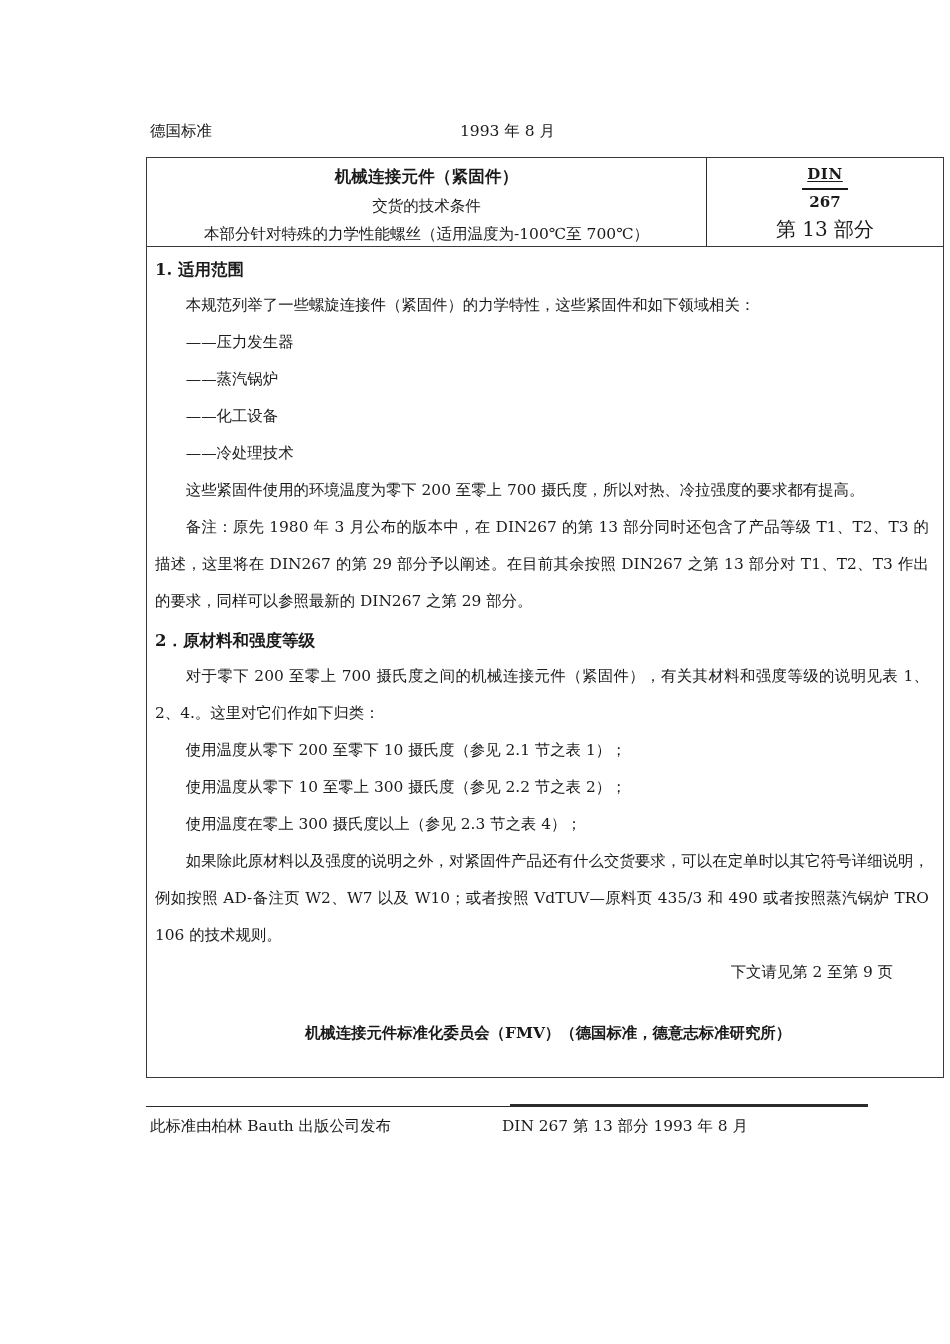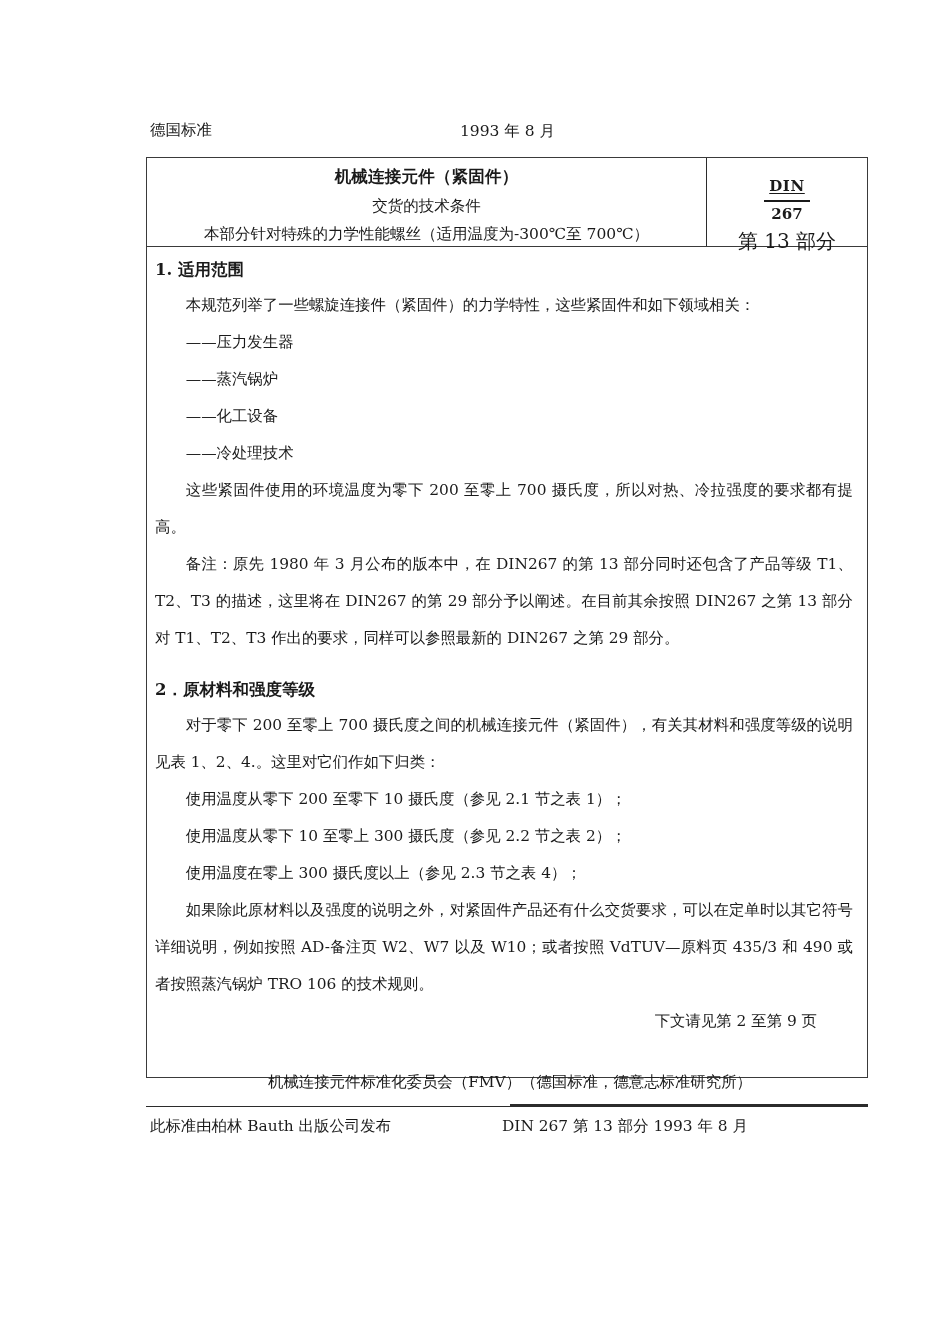--- a/index.html
+++ b/index.html
@@ -32,35 +32,34 @@
     width: 700px;
     height: 26px;
     font-size: 15.5px;
     line-height: 26px;
   }
   .running-head .rh-left {
     position: absolute;
     left: 0;
     top: 0;
     white-space: nowrap;
-    font-family: Liberation Mono, monospace;
   }
   .running-head .rh-center {
     position: absolute;
     left: 310px;
     top: 0;
     white-space: nowrap;
   }
 
   
   .frame {
     position: absolute;
     left: 146px;
     top: 157px;
-    width: 722px;      
+    width: 798px;      
     height: 921px;
     border: 1.4px solid #3a3a3a;
     box-sizing: border-box;
     background: #fff;
   }
 
   
   .frame-header {
     position: absolute;
     left: 0;
@@ -101,21 +100,21 @@
     font-size: 15.5px;
     line-height: 26px;
   }
   .title-scope {
     margin-top: 2px;
     font-size: 15.5px;
     line-height: 26px;
   }
 
   .din-word {
-    margin-top: 18px;
+    margin-top: 6px;
     font-size: 15px;
     font-weight: bold;
     letter-spacing: 0.6px;
     text-decoration: underline;
     text-underline-offset: 2px;
     line-height: 20px;
   }
   .din-rule {
     width: 46px;
     height: 2.2px;
@@ -145,21 +144,21 @@
   }
 
   .sec-heading {
     font-size: 16.5px;
     font-weight: bold;
     line-height: 34px;
     margin: 0;
     white-space: pre;
   }
   .sec-heading.sec2 {
-    margin-top: 16px;
+    margin-top: 4px;
   }
 
   .para {
     font-size: 15.4px;
     line-height: 37px;
     margin: 0;
     text-align: justify;
     text-justify: inter-ideograph;
     word-break: break-word;
   }
@@ -179,20 +178,21 @@
     margin: 0;
     text-align: right;
     padding-right: 36px;
   }
   .committee {
     font-size: 15.4px;
     line-height: 37px;
     margin-top: 24px;
     text-align: center;
     padding-left: 12px;
+    font-weight: bold;
   }
 
   
   .footer-rule-thin {
     position: absolute;
     left: 146px;
     top: 1106px;
     width: 722px;
     height: 1.2px;
     background: #2b2b2b;
@@ -236,21 +236,21 @@
     <span class="rh-left">德国标准</span>
     <span class="rh-center">1993 年 8 月</span>
   </div>
 
   <div class="frame">
 
     <div class="frame-header">
       <div class="fh-title-cell">
         <div class="title-main">机械连接元件（紧固件）</div>
         <div class="title-sub">交货的技术条件</div>
-        <div class="title-scope">本部分针对特殊的力学性能螺丝（适用温度为-300℃至 700℃）</div>
+        <div class="title-scope">本部分针对特殊的力学性能螺丝（适用温度为-100℃至 700℃）</div>
       </div>
       <div class="fh-din-cell">
         <div class="din-word">DIN</div>
         <div class="din-rule"></div>
         <div class="din-number">267</div>
         <div class="din-part">第 13 部分</div>
       </div>
     </div>
 
     <div class="frame-body">

